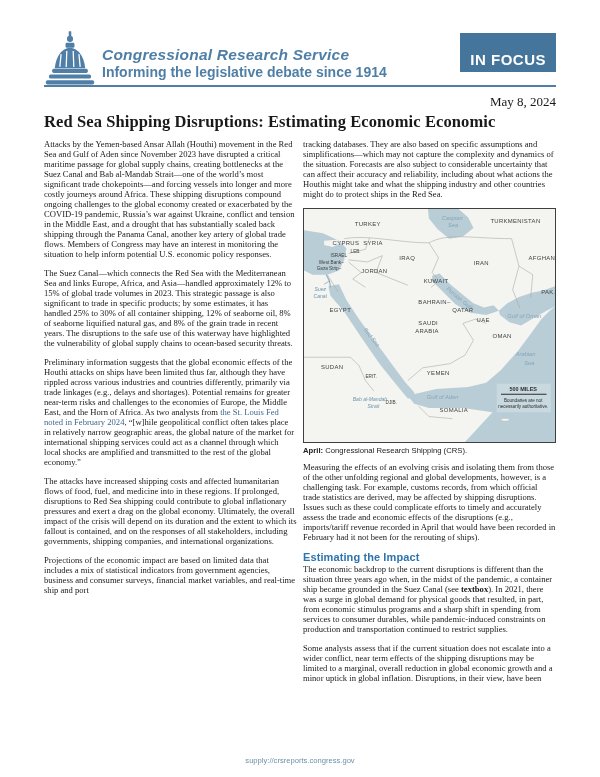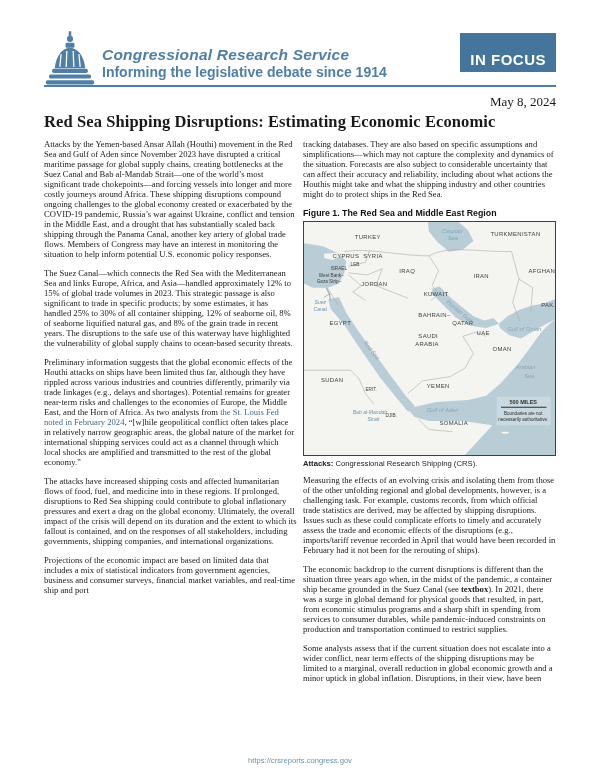--- a/index.html
+++ b/index.html
@@ -117,21 +117,20 @@
       <p>The Suez Canal—which connects the Red Sea with the Mediterranean Sea and links Europe, Africa, and Asia—handled approximately 12% to 15% of global trade volumes in 2023. This strategic passage is also significant to trade in specific products; by some estimates, it has handled 25% to 30% of all container shipping, 12% of seaborne oil, 8% of seaborne liquified natural gas, and 8% of the grain trade in recent years. The disruptions to the safe use of this waterway have highlighted the vulnerability of global supply chains to ocean-based security threats.</p>
       <p><span>Preliminary information suggests that the global economic effects of the Houthi attacks on ships have been limited thus far, although they have rippled across various industries and countries differently, primarily via trade linkages (e.g., delays and shortages). Potential remains for greater near-term risks and challenges to the economies of Europe, the Middle East, and the Horn of Africa. As two analysts from </span><a class="inline-link">the St. Louis Fed noted in February 2024</a><span>, “[w]hile geopolitical conflict often takes place in relatively narrow geographic areas, the global nature of the market for international shipping services could act as a channel through which local shocks are amplified and transmitted to the rest of the global economy.”</span></p>
       <p>The attacks have increased shipping costs and affected humanitarian flows of food, fuel, and medicine into in these regions. If prolonged, disruptions to Red Sea shipping could contribute to global inflationary pressures and exert a drag on the global economy. Ultimately, the overall impact of the crisis will depend on its duration and the extent to which its fallout is contained, and on the responses of all stakeholders, including governments, shipping companies, and international organizations.</p>
       <p>Projections of the economic impact are based on limited data that includes a mix of statistical indicators from government agencies, business and consumer surveys, financial market variables, and real-time ship and port</p>
     </div>
 
     <div class="col">
       <p>tracking databases. They are also based on specific assumptions and simplifications—which may not capture the complexity and dynamics of the situation. Forecasts are also subject to considerable uncertainty that can affect their accuracy and reliability, including about what actions the Houthis might take and what the shipping industry and other countries might do to protect ships in the Red Sea.</p>
 
       <div class="figure-block">
-        <div class="figure-title">Figure 1. The Red Sea and Middle East Region</div>
         <div class="map-frame">
           <svg viewBox="0 0 237 220">
 
             <rect class="land" x="0" y="0" width="237" height="220"></rect>
 
             <path class="water" d="M0,20 L18,23 L33,30 L40,37 L38,48 L33,58 L22,62 L8,62 L0,58 Z"></path>
 
             <path class="land" d="M19,30 L31,29 L35,32 L27,36 L19,34 Z"></path>
 
             <path class="water" d="M117,0 L146,0 L155,8 L160,18 L150,26 L137,28 L126,19 L118,9 Z"></path>
@@ -206,25 +205,26 @@
               <text x="56" y="114" class="ml water-lbl" transform="rotate(52 56 114)">Red Sea</text>
               <text x="116" y="179" class="ml water-lbl">Gulf of Aden</text>
               <text x="200" y="139" class="ml water-lbl">Arabian</text>
               <text x="208" y="147" class="ml water-lbl">Sea</text>
               <text x="10" y="77" class="ml feature">Suez</text>
               <text x="9" y="84" class="ml feature">Canal</text>
               <text x="46" y="181" class="ml feature">Bab al-Mandab</text>
               <text x="60" y="188" class="ml feature">Strait</text>
             </svg>
         </div>
-        <div class="figure-source"><b>Attacks:</b><span> Congressional Research Shipping (CRS).</span></div>
+        <div class="figure-source"><b>April:</b><span> Congressional Research Shipping (CRS).</span></div>
       </div>
 
       <p>Measuring the effects of an evolving crisis and isolating them from those of the other unfolding regional and global developments, however, is a challenging task. For example, customs records, from which official trade statistics are derived, may be affected by shipping disruptions. Issues such as these could complicate efforts to timely and accurately assess the trade and economic effects of the disruptions (e.g., imports/tariff revenue recorded in April that would have been recorded in February had it not been for the rerouting of ships).</p>
+      <h2 class="section-heading">Estimating the Impact</h2>
       <p><span>The economic backdrop to the current disruptions is different than the situation three years ago when, in the midst of the pandemic, a container ship became grounded in the Suez Canal (see </span><b>textbox</b><span>). In 2021, there was a surge in global demand for physical goods that resulted, in part, from economic stimulus programs and a sharp shift in spending from services to consumer durables, while pandemic-induced constraints on production and transportation continued to restrict supplies.</span></p>
       <p>Some analysts assess that if the current situation does not escalate into a wider conflict, near term effects of the shipping disruptions may be limited to a marginal, overall reduction in global economic growth and a minor uptick in global inflation. Disruptions, in their view, have been</p>
     </div>
   </div>
 
   <div class="footer">
-    <a>https://crsreports.congress.gov</a>
+    <a>supply://crsreports.congress.gov</a>
   </div>
 </div>
 
 </body></html>

